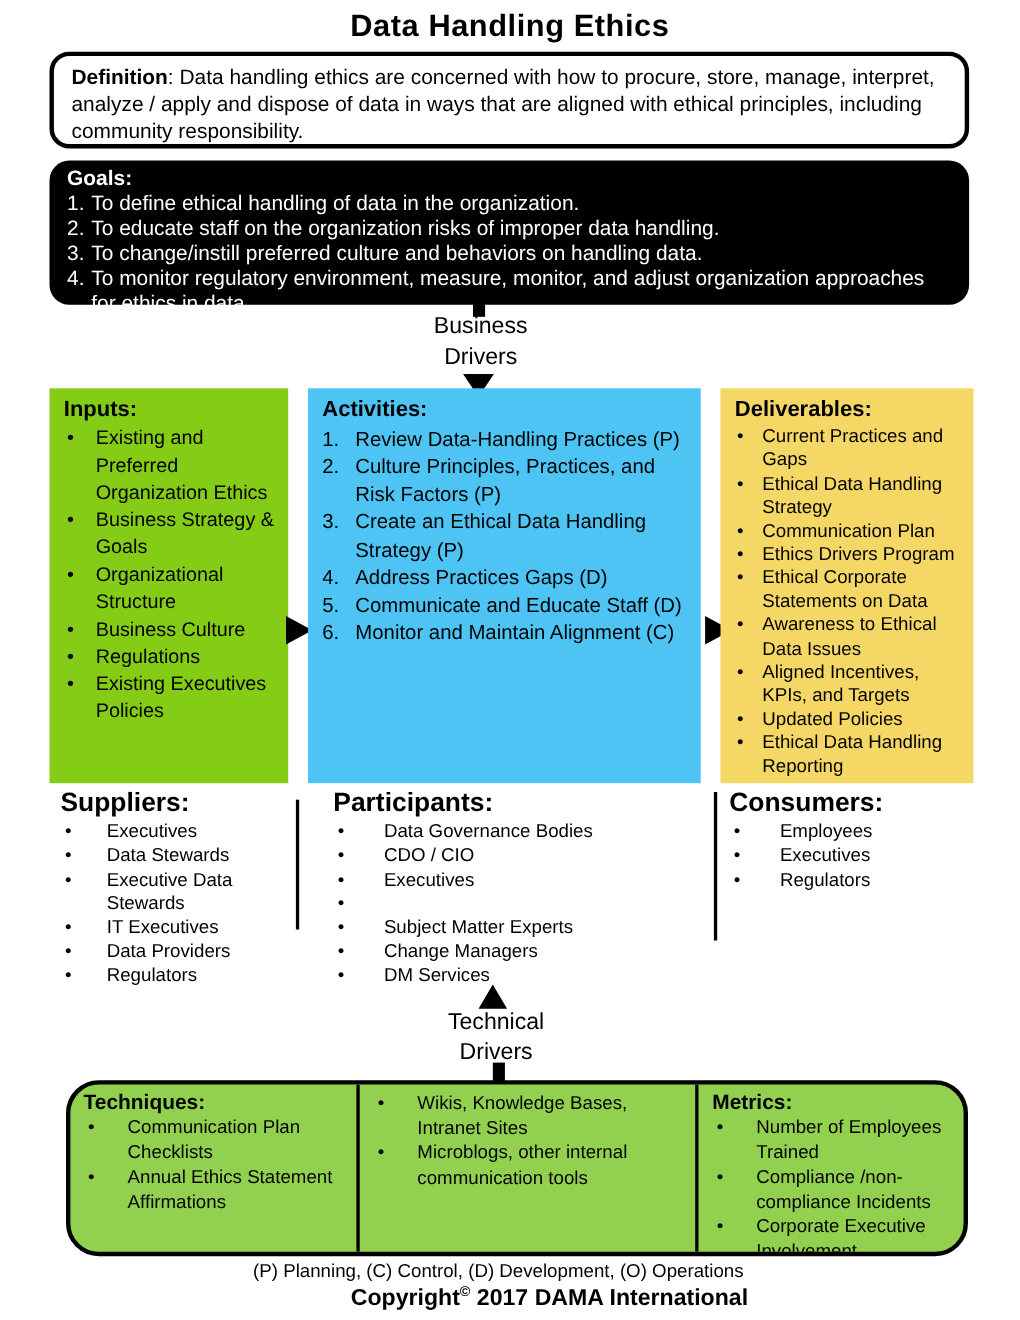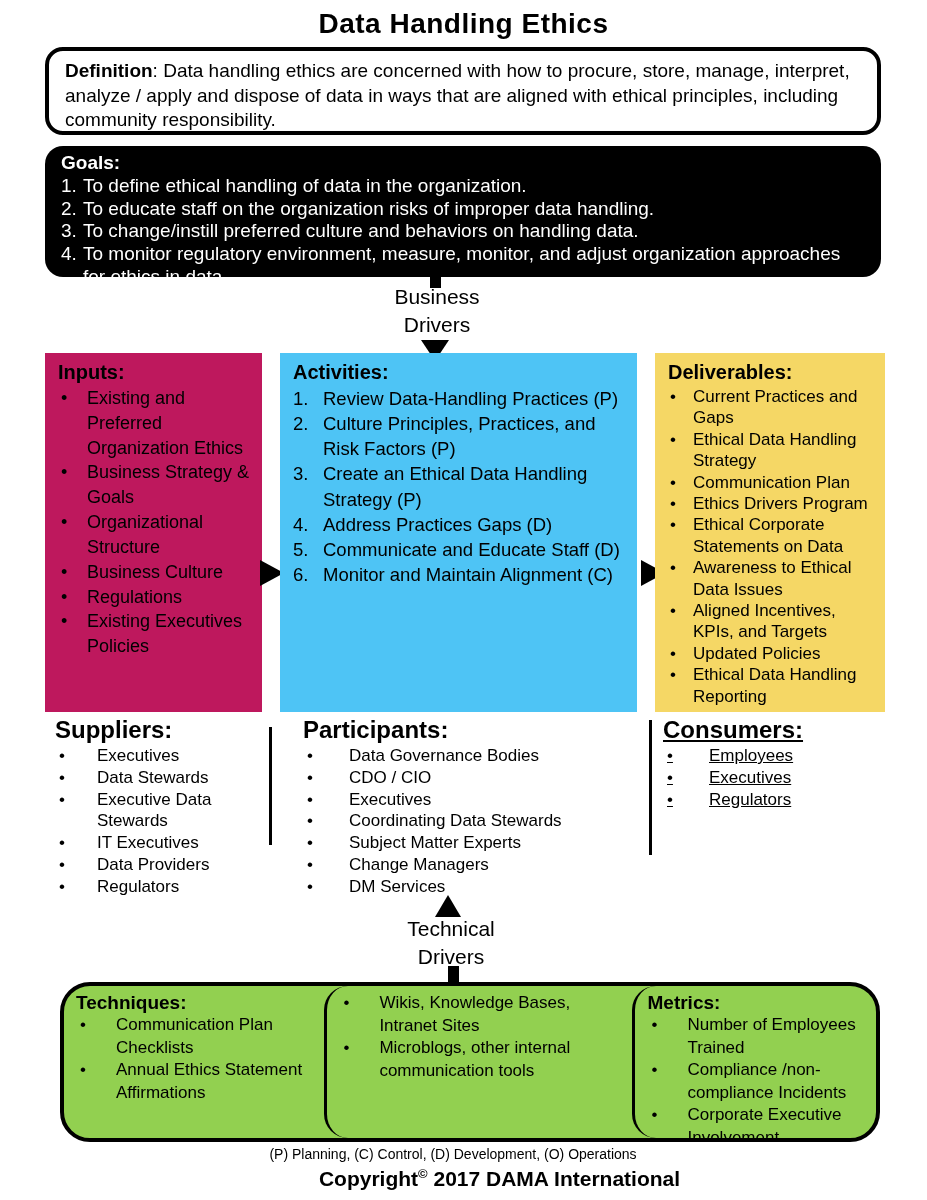--- a/index.html
+++ b/index.html
@@ -24,58 +24,58 @@
 
   
   .stub{background:#000;}
   .tri-down{width:0;height:0;border-left:14px solid transparent;border-right:14px solid transparent;border-top:21px solid #000;}
   .tri-up{width:0;height:0;border-left:13px solid transparent;border-right:13px solid transparent;border-bottom:22px solid #000;}
   .tri-right{width:0;height:0;border-top:13px solid transparent;border-bottom:13px solid transparent;border-left:24px solid #000;}
   .driver-label{text-align:center;font-size:21px;line-height:1.35;}
 
   
   .cbox{box-sizing:border-box;padding:8px 10px 8px 13px;}
-  #inputs-box{left:45px;top:353px;width:217px;height:359px;background:#be185d;}
+  #inputs-box{left:45px;top:353px;width:217px;height:359px;background:#84cc16;}
   #activities-box{left:280px;top:353px;width:357px;height:359px;background:#4EC4F5;}
   #deliverables-box{left:655px;top:353px;width:230px;height:359px;background:#F5D765;}
   .cbox h3{margin:0 0 2px 0;font-size:20px;font-weight:bold;}
   ul.blist,ol.nlist{list-style:none;margin:0;padding:0;}
   .blist li{display:flex;}
   .dot{flex:none;}
   #inputs-box .dot{width:26px;padding-left:3px;}
   #inputs-box li{font-size:18px;line-height:1.38;}
   #activities-box .num{flex:none;width:30px;}
   #activities-box li{display:flex;font-size:18.5px;line-height:1.36;}
   #deliverables-box .dot{width:23px;padding-left:2px;}
   #deliverables-box li{font-size:17px;line-height:1.26;}
 
   
   .plist h3{margin:0 0 1px 0;font-size:24px;font-weight:bold;}
   .plist li{display:flex;font-size:17px;line-height:1.28;}
   .plist .dot{width:38px;padding-left:4px;}
   #suppliers{left:55px;top:716px;width:210px;}
   #participants{left:303px;top:716px;width:345px;}
   #participants .dot{width:42px;}
-  #consumers{left:663px;top:716px;width:215px;text-decoration:underline;}
+  #consumers{left:663px;top:716px;width:215px;}
   #consumers .dot{width:42px;}
   .vline{width:3px;background:#000;}
 
   
   #green-box{left:60px;top:982px;width:820px;height:160px;background:#92D050;border:4px solid #000;
              border-radius:30px;box-sizing:border-box;display:flex;overflow:hidden;}
-  .gcol{box-sizing:border-box;padding:6px 8px 6px 12px;border-radius:24px;}
+  .gcol{box-sizing:border-box;padding:6px 8px 6px 12px;}
   .gcol h3{margin:0;font-size:19px;font-weight:bold;}
   .gcol li{display:flex;font-size:17px;line-height:1.33;}
   .gcol .dot{width:36px;padding-left:4px;}
   #col-techniques{width:262px;}
   #col-tools{width:310px;border-left:3px solid #000;}
   #col-metrics{width:245px;border-left:3px solid #000;}
 
   
-  #legend{left:0;top:1146px;width:906px;text-align:center;font-size:14px;}
+  #legend{left:0;top:1146px;width:906px;text-align:center;font-size:17px;}
   #copyright{left:0;top:1166px;width:927px;text-align:center;font-size:21px;font-weight:bold;margin-left:36px;}
   #copyright sup{font-size:13px;}
 </style>
 </head>
 <body>
 
 <div id="page">
 
   <div id="def-box" class="abs">
     <span class="lead-label">Definition</span><span>:  </span><span>Data handling ethics are concerned with how to procure, store, manage, interpret, analyze / apply and dispose of data in ways that are aligned with ethical principles, including community responsibility.</span>
@@ -258,21 +258,20 @@
       <li>
           <span class="dot">•</span>
           <span>CDO / CIO</span>
         </li>
       <li>
           <span class="dot">•</span>
           <span>Executives</span>
         </li>
       <li>
           <span class="dot">•</span>
-          <span>Coordinating Data Stewards</span>
         </li>
       <li>
           <span class="dot">•</span>
           <span>Subject Matter Experts</span>
         </li>
       <li>
           <span class="dot">•</span>
           <span>Change Managers</span>
         </li>
       <li>

